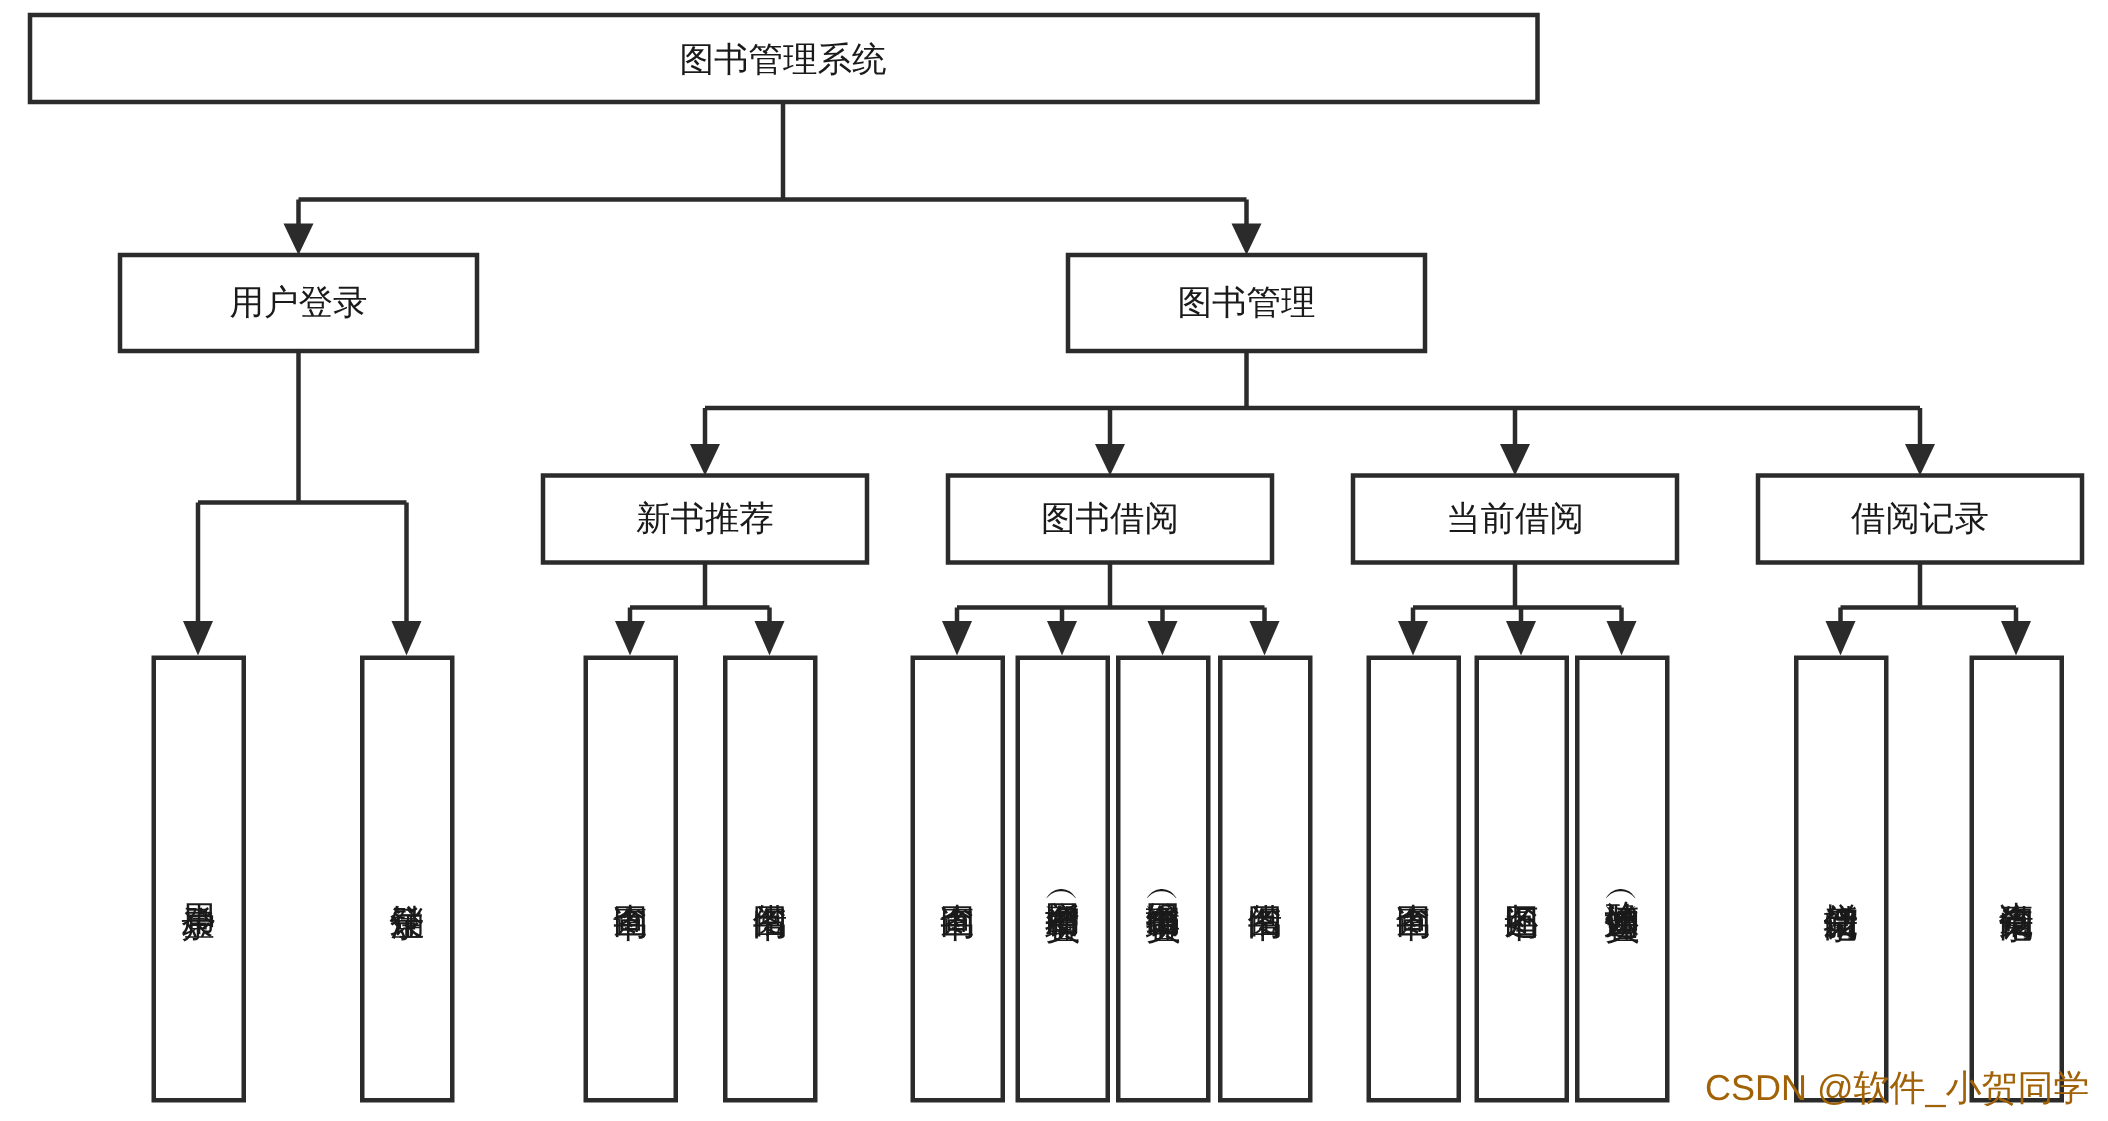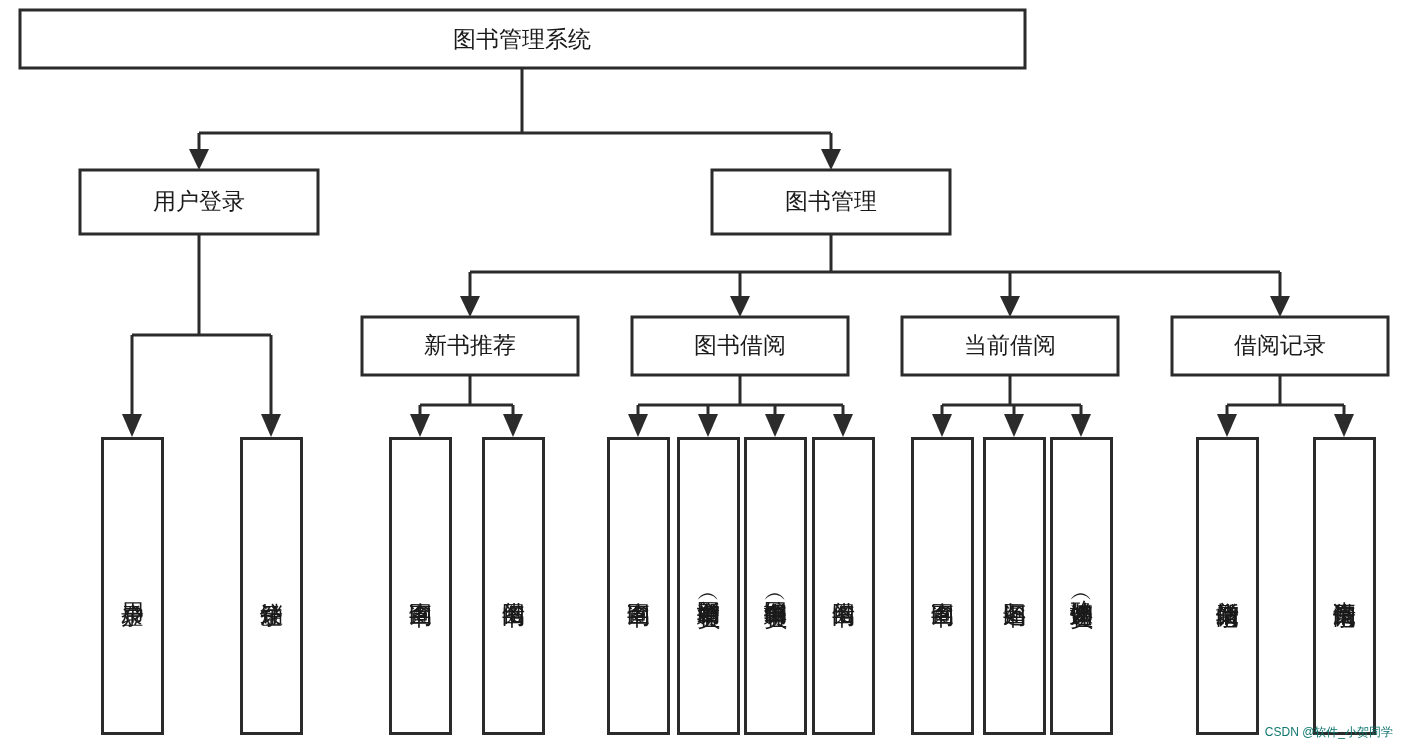--- a/index.html
+++ b/index.html
@@ -64,22 +64,22 @@
     line-height: 1.08;
     color: #1a1a1a;
     letter-spacing: 1px;
     white-space: nowrap;
   }
   .watermark {
     position: absolute;
     right: 12px;
     bottom: 6px;
     font-family: "Liberation Sans", "DejaVu Sans", sans-serif;
-    font-size: 12px;
-    color: #0f766e;
+    font-size: 24px;
+    color: #a16207;
     white-space: nowrap;
     pointer-events: none;
     margin-top: 40px;
   }
 </style>
 </head>
 <body>
 
 <div id="canvas">
 

